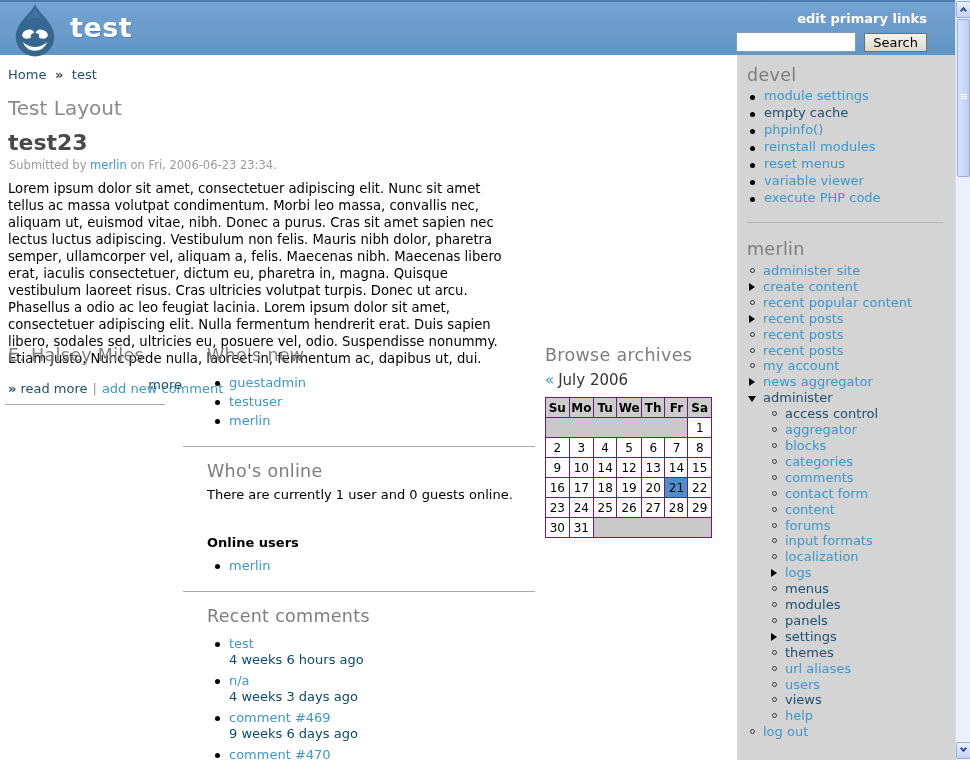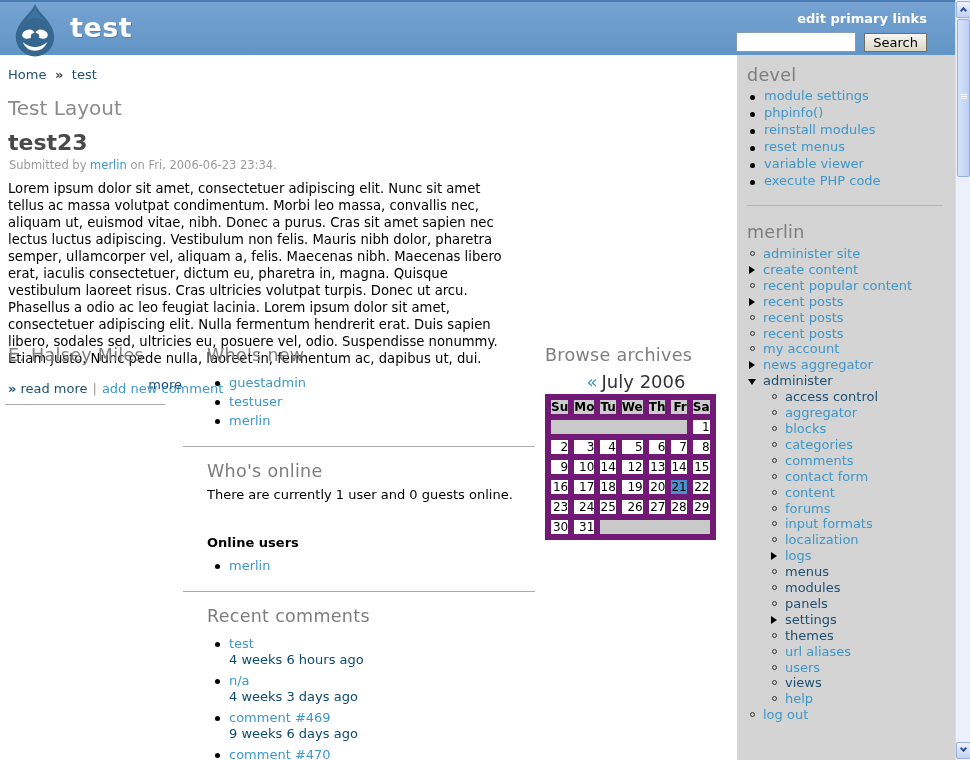--- a/index.html
+++ b/index.html
@@ -51,24 +51,24 @@
   ul.dotlist { list-style:none; padding-left:8px; margin-top:4px; }
   ul.dotlist li { padding:0 0 3px 14px; position:relative; line-height:16px; }
   .dot { position:absolute; left:0; top:6px; width:5px; height:5px; border-radius:50%; background:#000; }
   #online-status { line-height:16px; }
   #online-subtitle { font-weight:bold; margin-top:32px; }
   #online-list { margin-top:8px; }
   #comments-list li { padding-bottom:6px; }
   .comment-time { color:#0c4a6e; font-weight:normal; line-height:15px; }
 
   #col-cal { width:177px; padding:5px 0 0 10px; }
-  #cal-nav { text-align:center; width:182px; padding-bottom:2px; font-size:18px; color:#333; }
+  #cal-nav { width:182px; padding-bottom:8px; font-size:15px; color:#333; }
   #cal-nav .prev { margin-right:4px; }
   table.calendar { border-collapse:collapse; font-size:12px; }
-  table.calendar th, table.calendar td { border:6px solid #701a75; width:26px; height:20px; text-align:right; }
+  table.calendar th, table.calendar td { border:1px solid #701a75; width:26px; height:20px; text-align:center; }
   table.calendar th { background:#cccccc; font-weight:bold; font-size:12px; }
   table.calendar td { background:#fff; color:#000; }
   table.calendar td.empty { background:#c9c9c9; }
   table.calendar td.selected { background:#4c8fcc; }
 
   
   #sidebar { position:absolute; left:737px; top:55px; width:218px; height:705px;
              background:#d4d4d4; padding:10px 8px 0 10px; overflow:hidden; }
   #sidebar .block-title { padding-bottom:4px; }
   ul.devel-list { list-style:none; padding-left:3px; }
@@ -238,20 +238,21 @@
             </tr>
           </tbody>
       </table>
     </div>
   </div>
 
   <div id="sidebar">
     <div class="block-title">devel</div>
     <ul class="devel-list" id="devel-list">
         <li><span class="dot"></span><span class="lnk">module settings</span></li>
+        <li><span class="dot"></span><span class="lnk visited">empty cache</span></li>
         <li><span class="dot"></span><span class="lnk">phpinfo()</span></li>
         <li><span class="dot"></span><span class="lnk">reinstall modules</span></li>
         <li><span class="dot"></span><span class="lnk">reset menus</span></li>
         <li><span class="dot"></span><span class="lnk">variable viewer</span></li>
         <li><span class="dot"></span><span class="lnk">execute PHP code</span></li>
       </ul>
     <hr class="divider">
     <div class="block-title">merlin</div>
     <ul class="menu" id="merlin-menu">
         <li class="d0"><span class="b-leaf"></span><span class="lnk">administer site</span></li>

